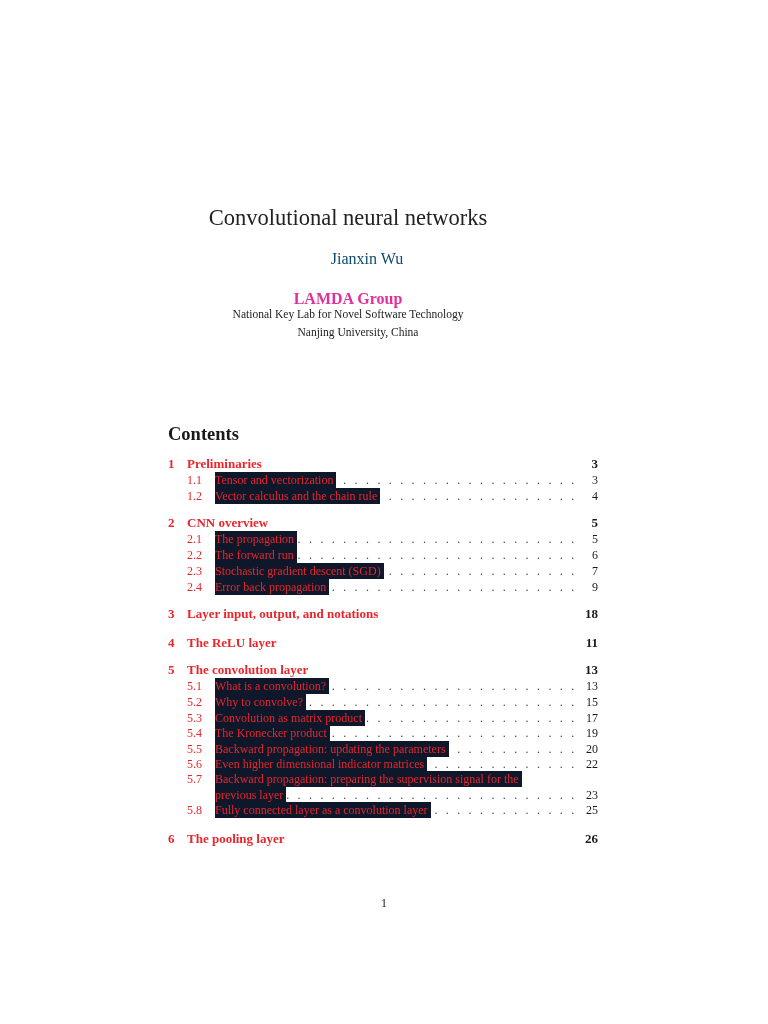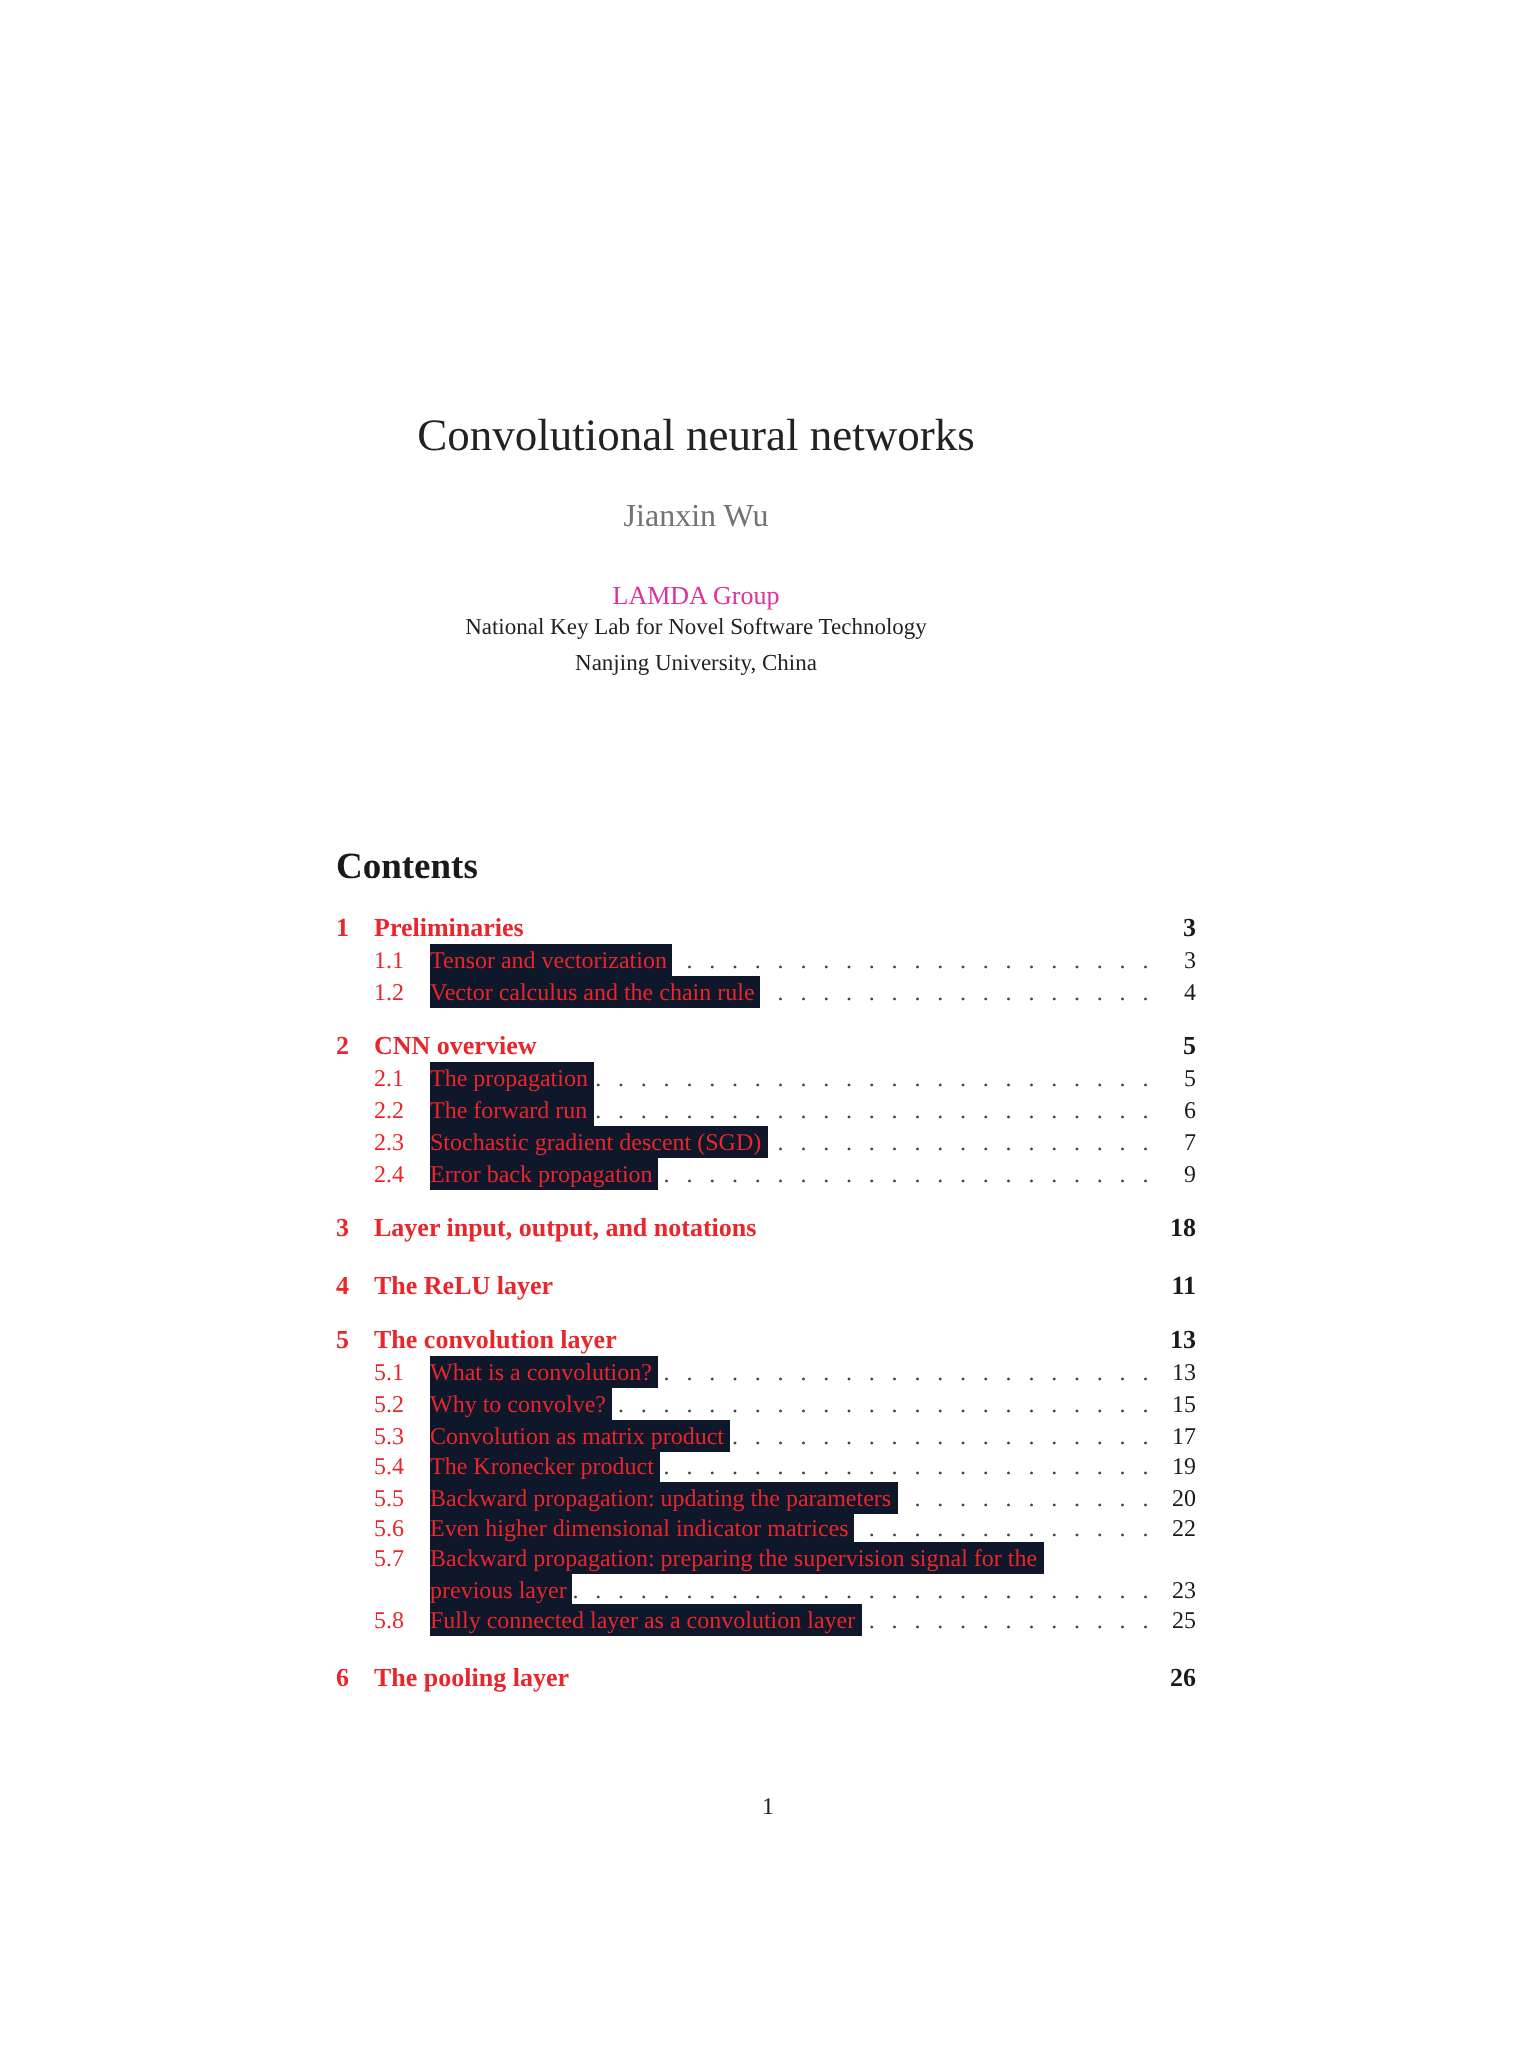--- a/index.html
+++ b/index.html
@@ -31,39 +31,42 @@
     .title {
       top: 205px;
       font-family: "Liberation Serif", serif;
       font-size: 22.5px;
       color: #222;
     }
     .author {
       top: 250px;
       font-family: "Liberation Serif", serif;
       font-size: 16px;
-      color: #737373;
+      color: #0c4a6e;
+      margin-left: 19px;
     }
     .group {
       top: 290px;
       font-family: "Liberation Serif", serif;
-      font-size: 13px;
+      font-size: 16px;
       color: #e0309a;
+      font-weight: bold;
     }
     .lab {
       top: 308px;
       font-family: "Liberation Serif", serif;
       font-size: 11.5px;
       color: #222;
     }
     .univ {
       top: 326px;
       font-family: "Liberation Serif", serif;
       font-size: 11.5px;
       color: #222;
+      padding-left: 10px;
     }
     .email {
       top: 346px;
       font-family: "Liberation Mono", monospace;
       font-size: 10px;
       color: #222;
     }
     .date {
       top: 372px;
       font-family: "Liberation Serif", serif;

